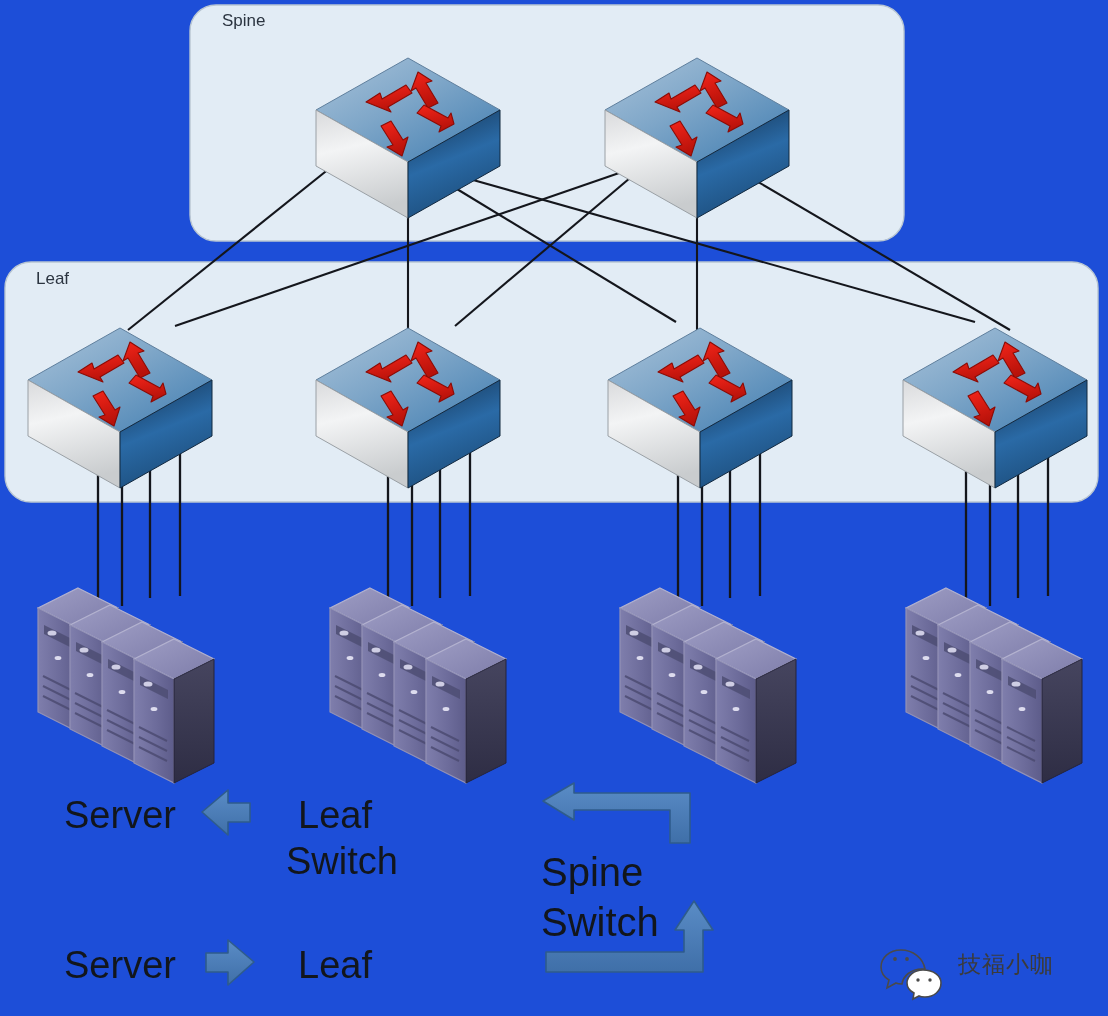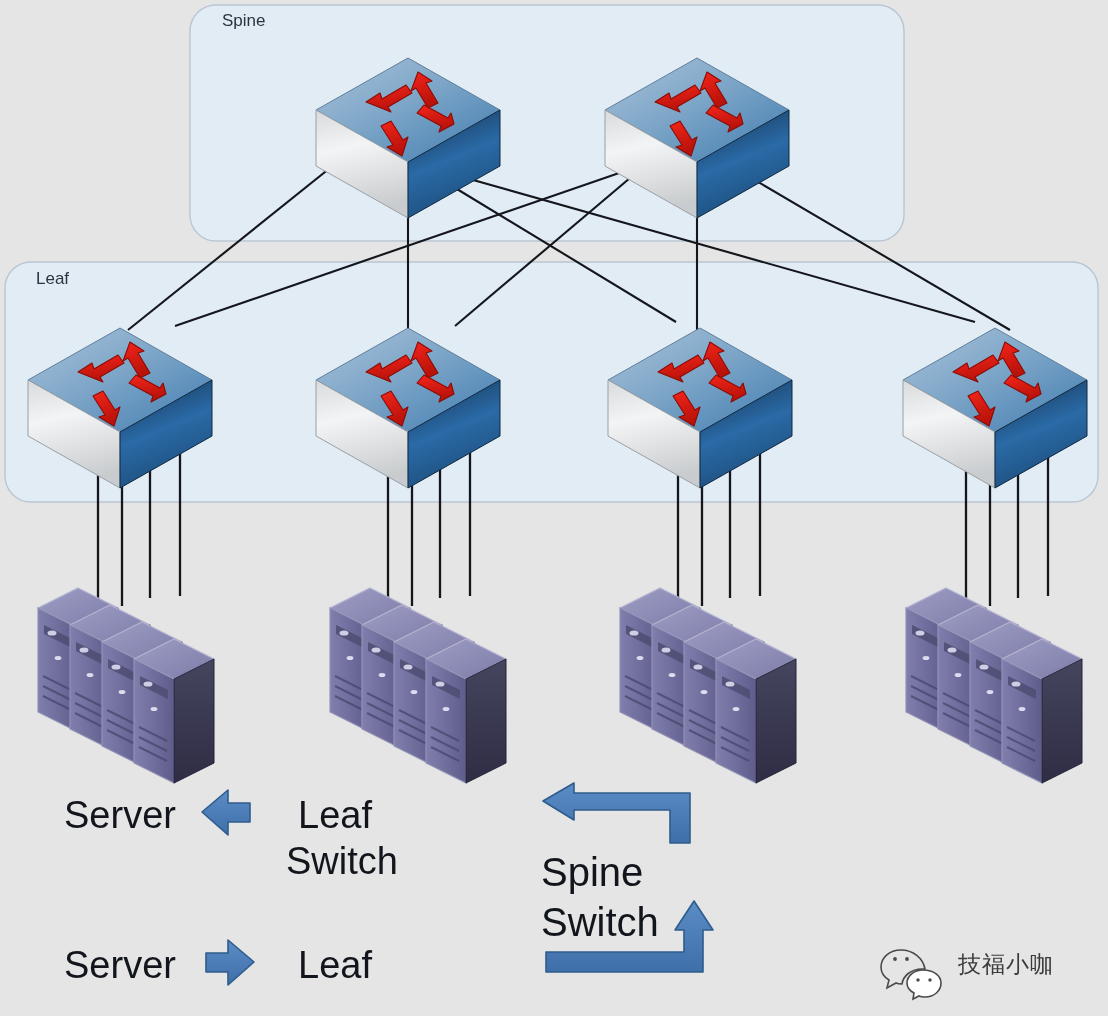--- a/index.html
+++ b/index.html
@@ -7,21 +7,21 @@
     padding: 0;
     background: #ffffff;
   }
   body {
     font-family: "Liberation Sans", sans-serif;
   }
   #canvas {
     position: relative;
     width: 1108px;
     height: 1016px;
-    background: #e5e5e5;
+    background: #1d4ed8;
     overflow: hidden;
   }
   #diagram-svg {
     position: absolute;
     left: 0;
     top: 0;
     width: 1108px;
     height: 1016px;
   }
   .zone-label {

